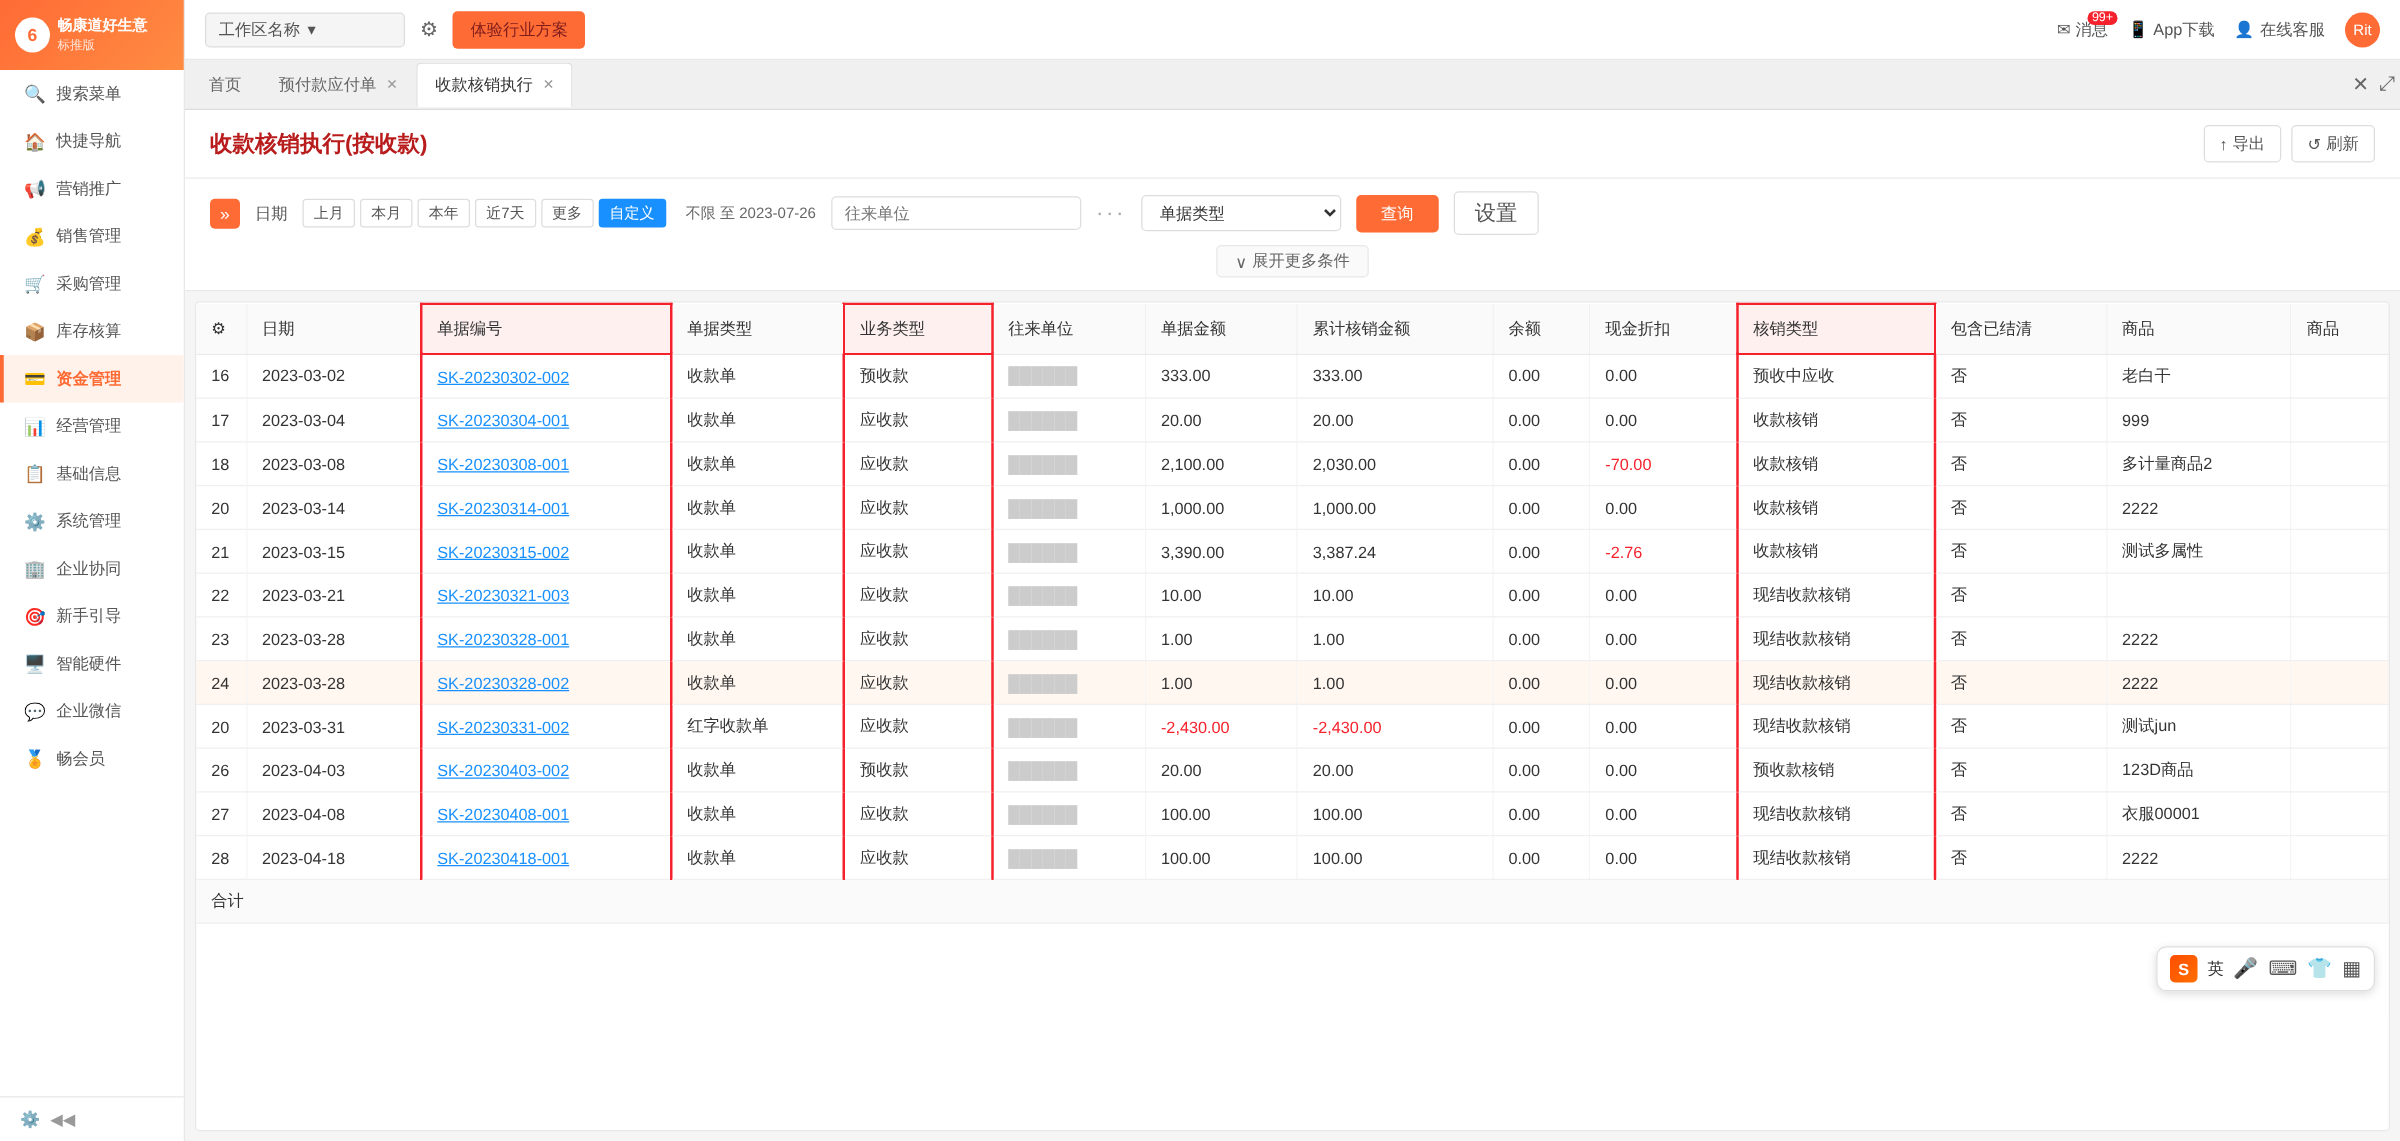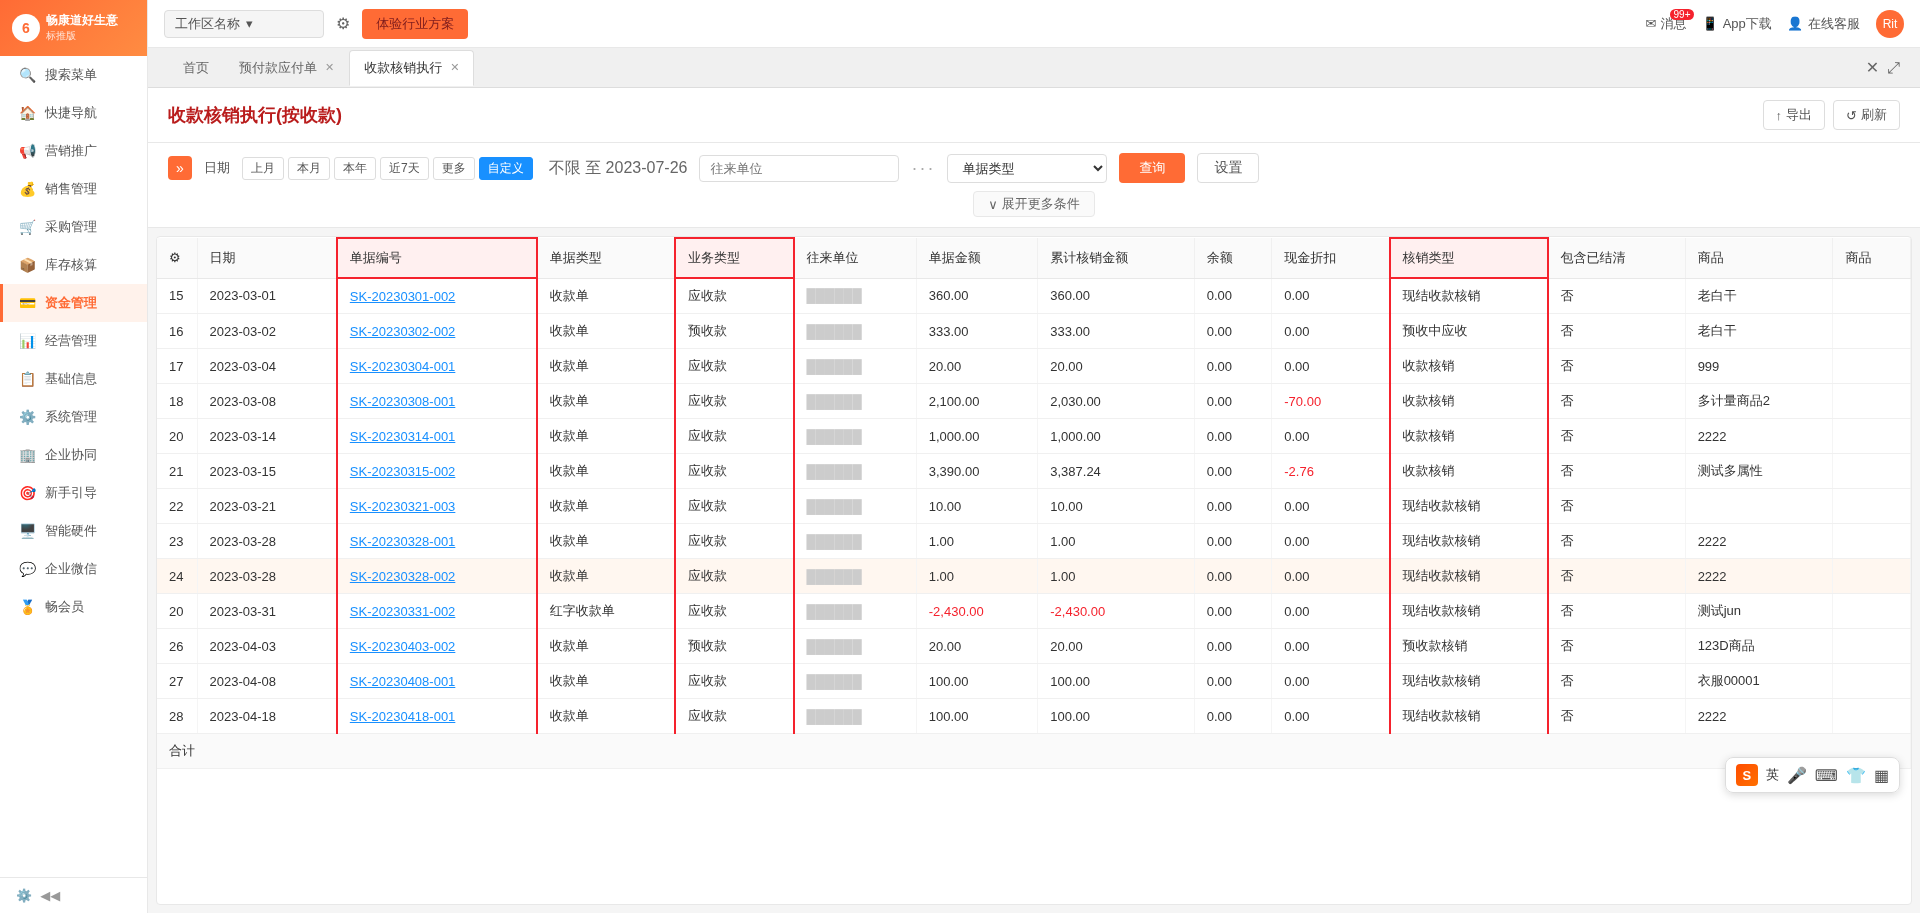--- a/index.html
+++ b/index.html
@@ -85,21 +85,21 @@
       display: flex; align-items: center; justify-content: center;
       color: #fff; font-size: 12px; cursor: pointer;
     }
 
     
     .tabbar {
       height: 40px;
       background: #f0f0f0;
       display: flex; align-items: center;
       border-bottom: 1px solid #ddd;
-      padding: 0 20px; gap: 0;
+      padding: 0 4px; gap: 0;
     }
     .tab {
       display: flex; align-items: center; gap: 6px;
       padding: 8px 14px; font-size: 13px;
       border: 1px solid transparent; cursor: pointer;
       background: transparent; color: #666;
       border-radius: 4px 4px 0 0; position: relative;
     }
     .tab.active {
       background: #fff; color: #333; border-color: #ddd;
@@ -139,37 +139,37 @@
     }
     .filter-label { color: #555; font-size: 13px; }
     .filter-date-btns { display: flex; gap: 4px; }
     .date-btn {
       padding: 2px 8px; border: 1px solid #ddd; border-radius: 3px;
       background: #fff; cursor: pointer; font-size: 12px; color: #555;
     }
     .date-btn.custom {
       background: #1890ff; color: #fff; border-color: #1890ff;
     }
-    .filter-date-range { font-size: 16px; color: #666; margin-left: 4px; }
+    .filter-date-range { font-size: 12px; color: #666; margin-left: 4px; }
     .filter-input {
       border: 1px solid #ddd; border-radius: 4px; padding: 5px 10px;
       font-size: 13px; width: 200px; color: #333;
     }
     .filter-select {
       border: 1px solid #ddd; border-radius: 4px; padding: 5px 10px;
       font-size: 13px; width: 160px; color: #333; background: #fff;
     }
     .filter-dots { color: #aaa; font-size: 18px; letter-spacing: 2px; }
     .btn-query {
       background: #ff6b35; color: #fff; border: none;
       border-radius: 4px; padding: 6px 20px; font-size: 13px; cursor: pointer;
     }
     .btn-settings {
       border: 1px solid #ddd; background: #fff; color: #555;
-      border-radius: 4px; padding: 5px 16px; font-size: 14px; cursor: pointer;
+      border-radius: 4px; padding: 5px 16px; font-size: 17px; cursor: pointer;
     }
     .filter-expand-row {
       margin-top: 8px; display: flex; align-items: center; justify-content: center;
     }
     .expand-more-btn {
       display: flex; align-items: center; gap: 4px;
       color: #666; font-size: 13px; cursor: pointer;
       border: 1px solid #e8e8e8; border-radius: 4px;
       padding: 3px 14px; background: #fafafa;
     }
@@ -412,36 +412,20 @@
             <th>累计核销金额</th>
             <th>余额</th>
             <th>现金折扣</th>
             <th style="border:2px solid #f5222d; background: #fff0f0;">核销类型</th>
             <th>包含已结清</th>
             <th>商品</th>
             <th>商品</th>
           </tr>
         </thead>
         <tbody id="table-body">
-        <tr>
-              <td>15</td>
-              <td>2023-03-01</td>
-              <td class="td-link" style="border-left: 2px solid rgb(245, 34, 45); border-right: 2px solid rgb(245, 34, 45);">SK-20230301-002</td>
-              <td>收款单</td>
-              <td style="border-left: 2px solid rgb(245, 34, 45); border-right: 2px solid rgb(245, 34, 45);">应收款</td>
-              <td style="color: rgb(204, 204, 204);">██████</td>
-              <td>360.00</td>
-              <td>360.00</td>
-              <td>0.00</td>
-              <td>0.00</td>
-              <td style="border-left: 2px solid rgb(245, 34, 45); border-right: 2px solid rgb(245, 34, 45);">现结收款核销</td>
-              <td>否</td>
-              <td>老白干</td>
-              <td></td>
-            </tr>
             <tr>
               <td>16</td>
               <td>2023-03-02</td>
               <td class="td-link" style="border-left: 2px solid rgb(245, 34, 45); border-right: 2px solid rgb(245, 34, 45);">SK-20230302-002</td>
               <td>收款单</td>
               <td style="border-left: 2px solid rgb(245, 34, 45); border-right: 2px solid rgb(245, 34, 45);">预收款</td>
               <td style="color: rgb(204, 204, 204);">██████</td>
               <td>333.00</td>
               <td>333.00</td>
               <td>0.00</td>

